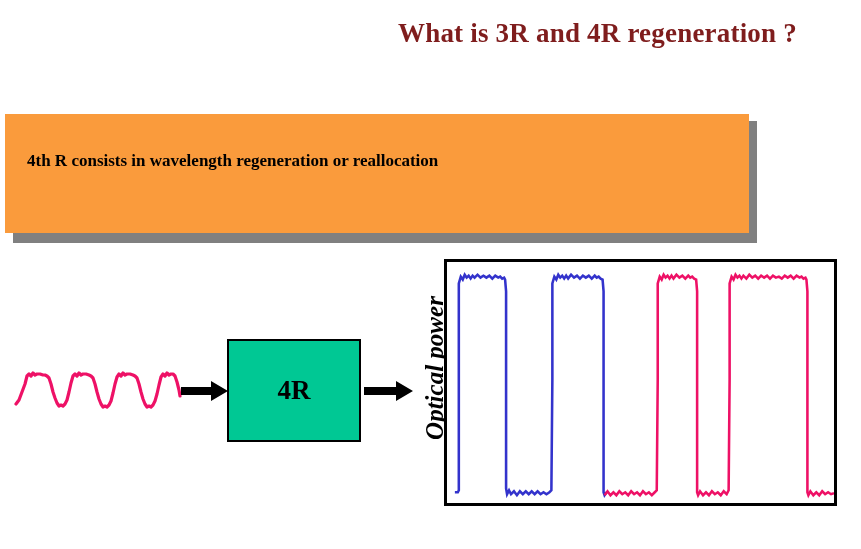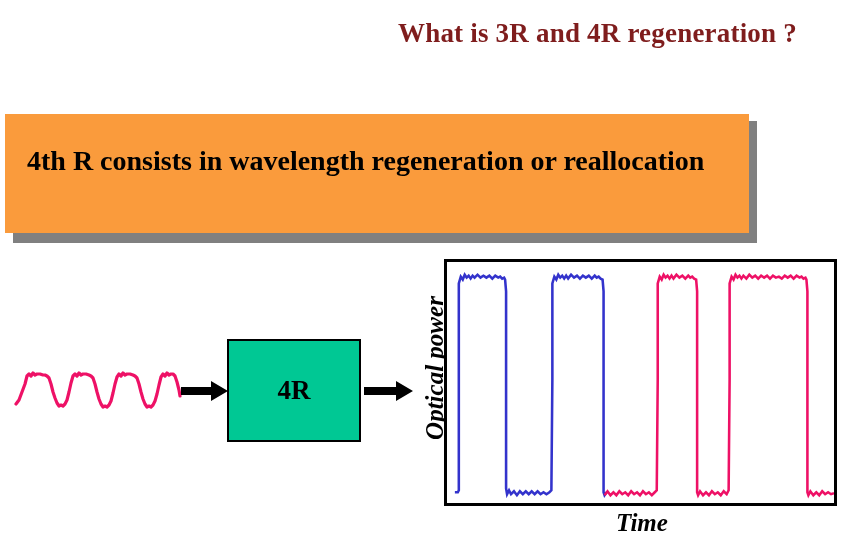--- a/index.html
+++ b/index.html
@@ -42,21 +42,21 @@
     top: 114px;
     width: 744px;
     height: 119px;
     background: #FA9B3C;
   }
   #banner-text {
     position: absolute;
     left: 22px;
     top: 24px;
     width: 690px;
-    font-size: 28px;
+    font-size: 17px;
     font-weight: bold;
     color: #000000;
     line-height: 45px;
   }
 
   
   #input-waveform {
     position: absolute;
     left: 14px;
     top: 362px;
@@ -179,14 +179,13 @@
 
   <div id="scope-frame">
     <svg id="scope-trace" viewBox="0 0 393 247" preserveAspectRatio="none">
 
       <polyline fill="none" stroke="#3333CC" stroke-width="2.6" stroke-linejoin="miter" stroke-linecap="butt" points="8,236 10,236 11,236 12,234 12,100 12,22 14,15 16,18 18,13 20,16 22,14 24,17 26,14 28,16 31,13 34,16 37,14 40,16 43,14 46,17 49,14 52,16 54,15 56,17 58,16 59,18 60,30 60,120 60,232 61,238 63,234 65,238 68,235 71,239 74,235 77,238 80,235 83,238 86,235 89,238 92,235 95,238 98,236 101,238 104,236 106,234 107,120 107,22 109,15 111,18 113,13 115,16 117,14 119,17 121,14 123,17 126,13 129,16 132,14 135,17 138,14 141,16 144,14 147,17 150,14 152,16 154,15 156,17 158,18 159,30 159,140 159,236 160,239 162,236"></polyline>
 
       <polyline fill="none" stroke="#EE1166" stroke-width="2.6" stroke-linejoin="miter" stroke-linecap="butt" points="160,239 163,235 166,239 169,236 172,239 175,235 178,238 181,236 184,239 187,235 190,238 193,236 196,239 199,235 202,238 205,236 208,239 211,236 213,234 214,120 214,22 216,15 218,18 220,13 222,16 224,14 226,17 228,14 230,17 233,13 236,16 239,14 242,17 245,14 247,16 249,15 251,17 253,18 254,30 254,140 254,236 255,239 257,235 260,239 263,236 266,239 269,235 272,238 275,236 278,239 281,235 284,238 286,234 287,120 287,22 289,15 291,18 293,13 295,16 297,14 299,17 301,14 304,17 307,13 310,16 313,14 316,17 319,14 322,16 325,14 328,17 331,14 334,16 337,15 340,17 343,14 346,16 349,14 352,17 355,14 358,16 360,15 362,17 364,16 365,18 366,30 366,140 366,236 367,239 369,235 372,239 375,236 378,239 381,235 384,238 387,236 390,238 393,237"></polyline>
     </svg>
   </div>
 
-  <div id="xlabel">Time</div>
 </div>
 
 </body></html>

